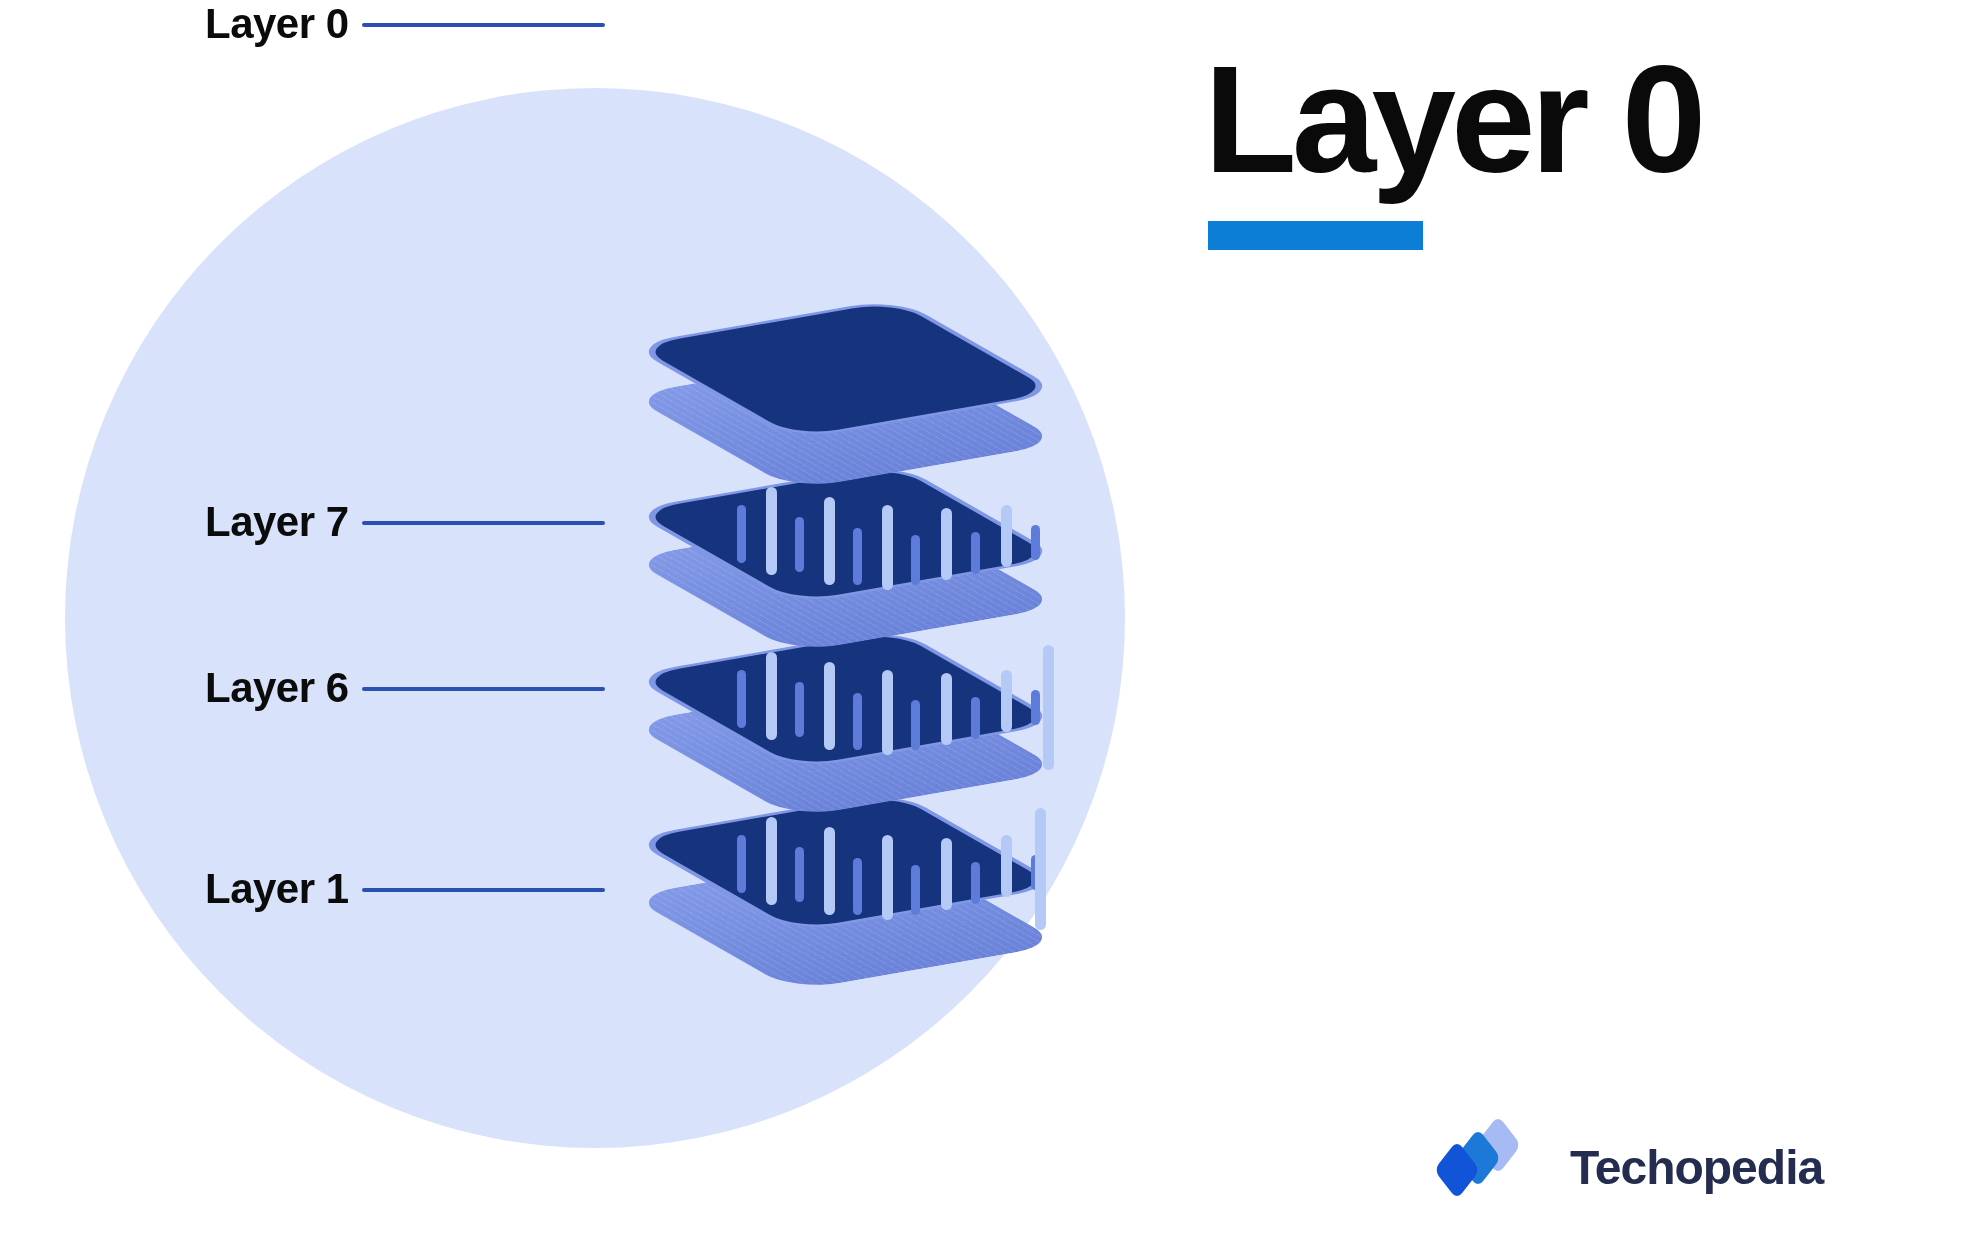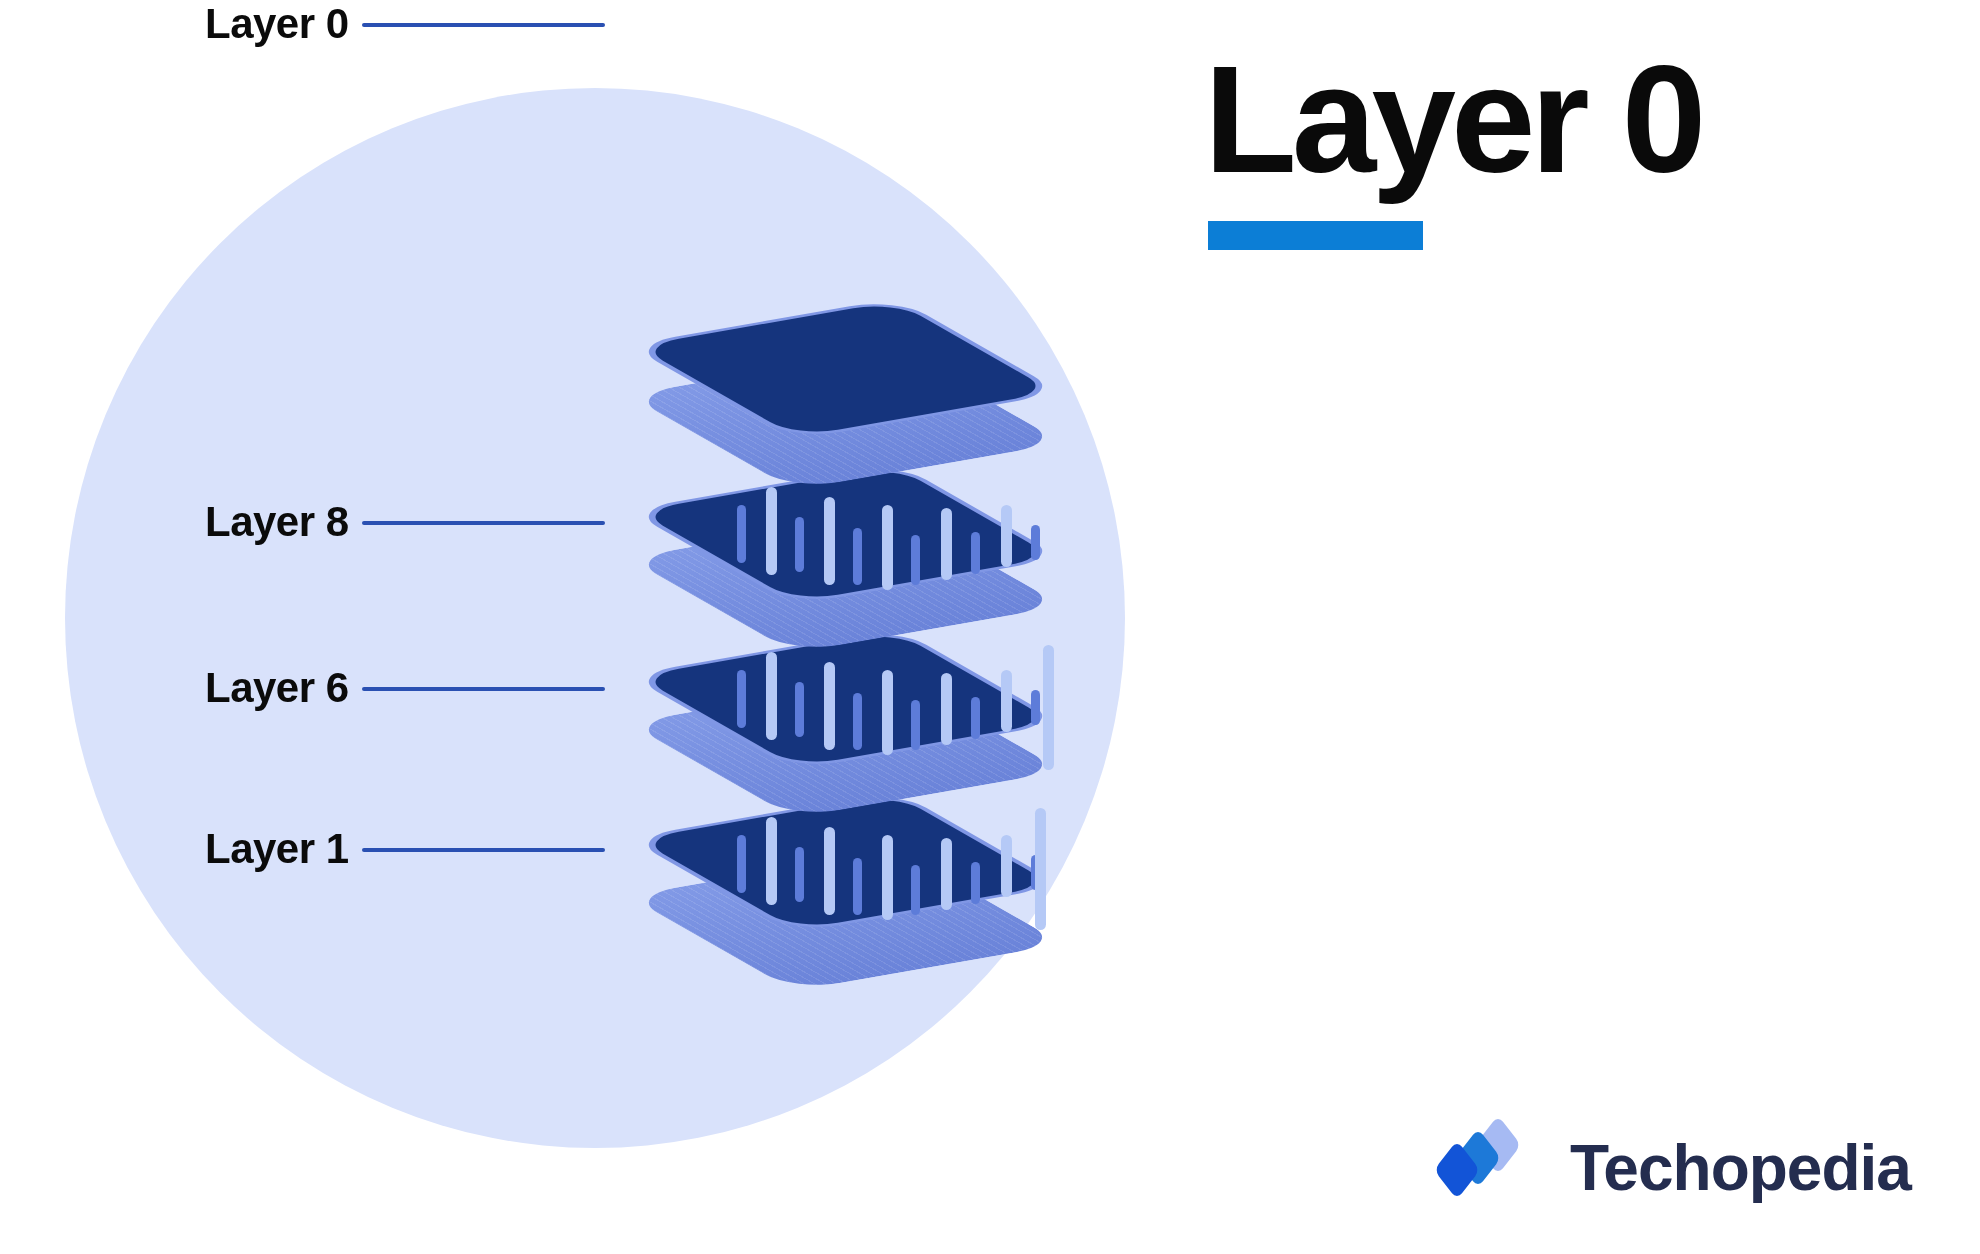--- a/index.html
+++ b/index.html
@@ -12,21 +12,21 @@
   .circle-bg{
     position:absolute;left:65px;top:88px;width:1060px;height:1060px;
     border-radius:50%;background:var(--circle,#d9e2fb);z-index:0;
   }
 
   
   .callout{position:absolute;left:205px;width:420px;height:48px;z-index:12;}
   .callout:nth-of-type(1){top:334px;}
   .callout:nth-of-type(2){top:498px;}
   .callout:nth-of-type(3){top:664px;}
-  .callout:nth-of-type(4){top:825px;}
+  .callout:nth-of-type(4){top:865px;}
   .callout-label{
     position:absolute;left:0;top:0;font-size:42px;font-weight:700;
     line-height:48px;color:var(--label-text,#0b0b0b);letter-spacing:-0.5px;
   }
   .callout-line{
     position:absolute;left:157px;top:23px;width:243px;height:4px;
     background:var(--callout-line,#2a50b2);border-radius:2px;
   }
 
   
@@ -74,33 +74,33 @@
   
   .logo{position:absolute;left:1432px;top:1116px;width:480px;height:110px;z-index:3;}
   .logo-mark{position:absolute;left:0;top:0;width:130px;height:105px;}
   .logo-square{position:absolute;width:42px;height:42px;border-radius:9px;
     transform:scaleX(0.78) rotate(-45deg);}
   .logo-square.light{left:45px;top:8px;background:var(--logo-light,#a6baf3);}
   .logo-square.mid{left:25px;top:21px;background:var(--logo-mid,#1d79d8);}
   .logo-square.dark{left:4px;top:33px;background:var(--logo-dark,#1254d7);}
   .logo-text{
     position:absolute;left:138px;top:14px;
-    font-size:64px;font-weight:700;letter-spacing:-1px;line-height:76px;
+    font-size:48px;font-weight:700;letter-spacing:-1px;line-height:76px;
     color:var(--logo-text,#242d4f);
   }
 </style>
 </head>
 <body>
 
 <div class="canvas">
 
   <div class="circle-bg"></div>
 
   <div class="callout">
-    <span class="callout-label">Layer 8</span>
+    <span class="callout-label">Layer 7</span>
     <span class="callout-line"></span>
   </div>
   <div class="callout">
     <span class="callout-label">Layer 6</span>
     <span class="callout-line"></span>
   </div>
   <div class="callout">
     <span class="callout-label">Layer 1</span>
     <span class="callout-line"></span>
   </div>

